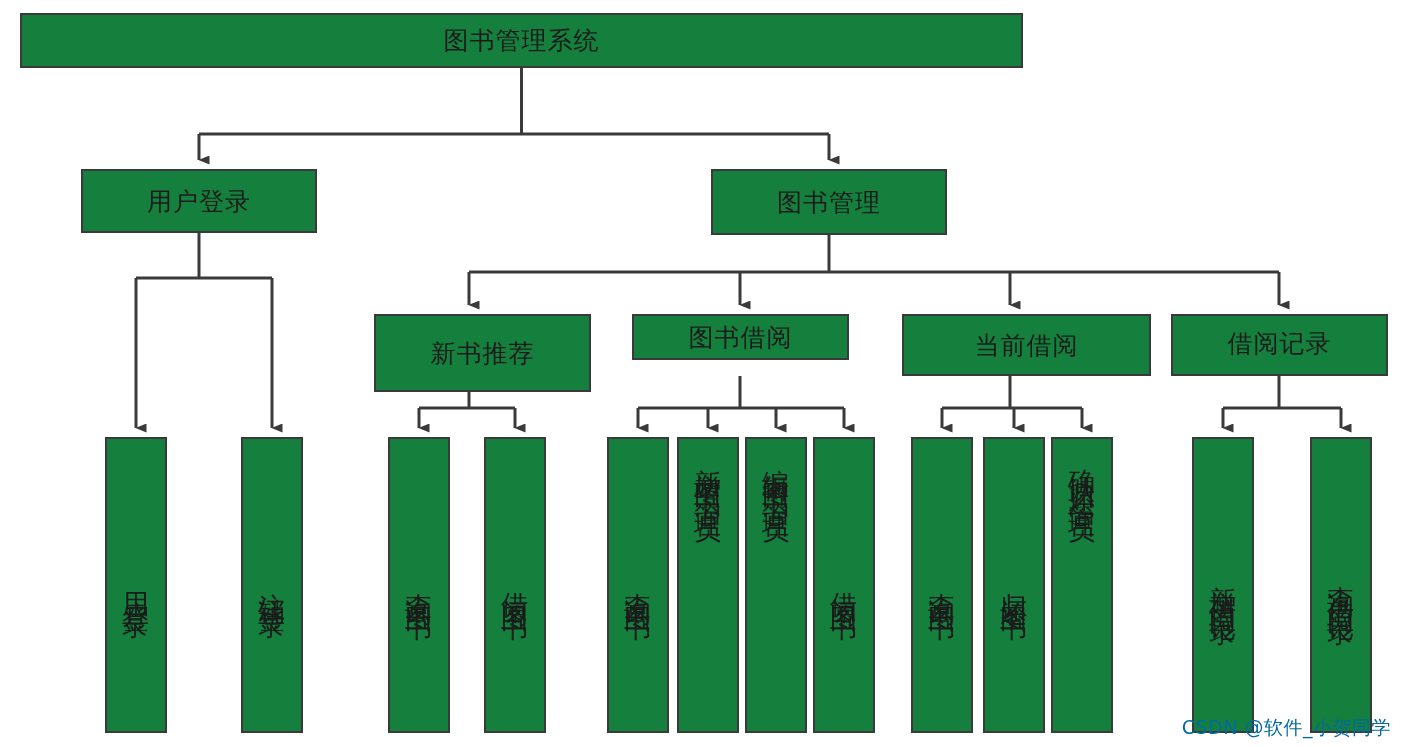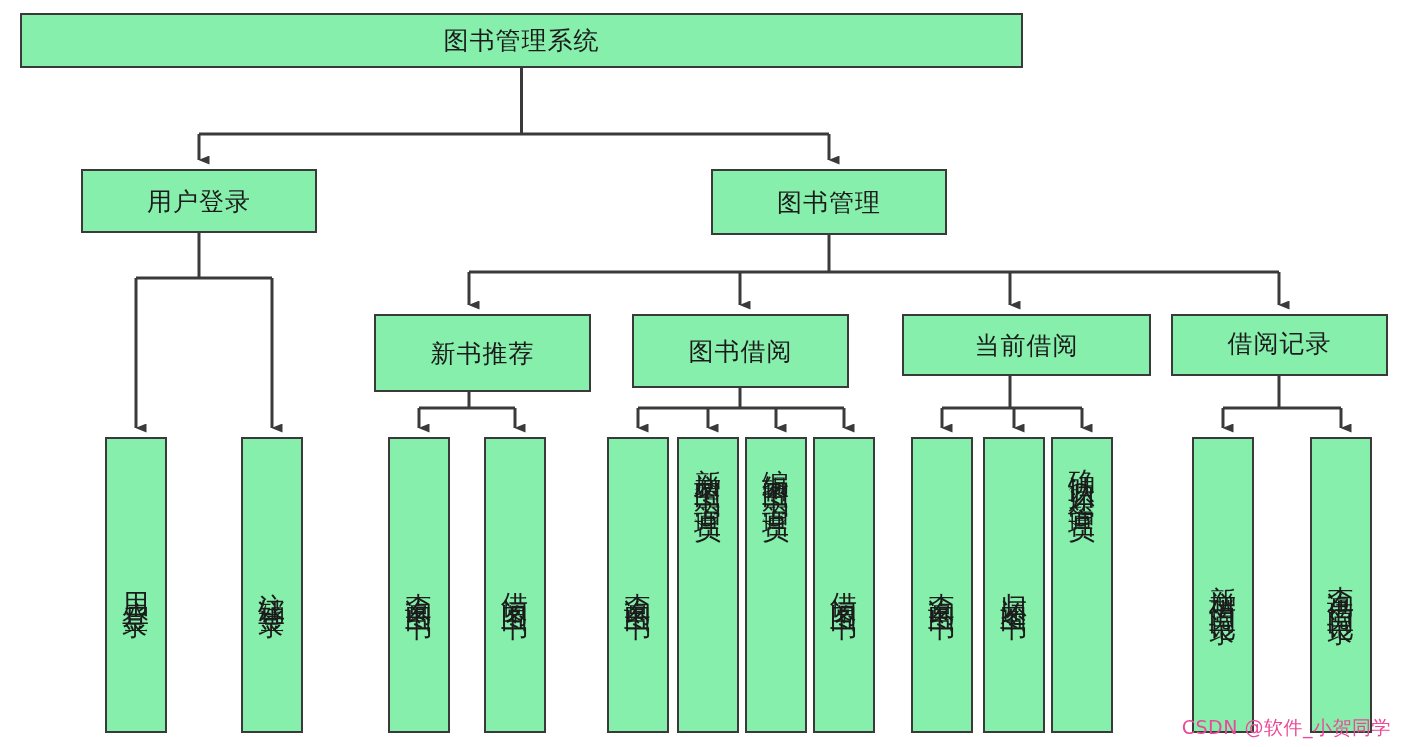--- a/index.html
+++ b/index.html
@@ -22,21 +22,21 @@
   svg.edges {
     position: absolute;
     left: 0;
     top: 0;
     width: 1405px;
     height: 747px;
   }
   .node {
     position: absolute;
     box-sizing: border-box;
-    background: #86efac;
+    background: #15803d;
     border: 2px solid #3a3a3a;
     display: flex;
     align-items: center;
     justify-content: center;
     color: #1b1b1b;
   }
   .node-label {
     line-height: 1.0;
     white-space: pre;
     text-align: center;
@@ -59,21 +59,21 @@
   }
   .leaf-node.centered {
     align-items: center;
     padding-top: 0;
   }
   .watermark {
     position: absolute;
     right: 14px;
     bottom: 6px;
     font-size: 19px;
-    color: #ec4899;
+    color: #0369a1;
     letter-spacing: 0.5px;
     white-space: nowrap;
     pointer-events: none;
   }
 </style>
 </head>
 <body>
 
 <div id="diagram-root">
 
@@ -126,21 +126,21 @@
       </div>
       <div class="node h-node level1-node" style="left: 81px; top: 169px; width: 236px; height: 64px;">
         <span class="node-label">用户登录</span>
       </div>
       <div class="node h-node level1-node" style="left: 711px; top: 169px; width: 236px; height: 66px;">
         <span class="node-label">图书管理</span>
       </div>
       <div class="node h-node level2-node" style="left: 374px; top: 314px; width: 217px; height: 78px;">
         <span class="node-label">新书推荐</span>
       </div>
-      <div class="node h-node level2-node" style="left: 632px; top: 314px; width: 217px; height: 74px;">
+      <div class="node h-node level2-node" style="left: 632px; top: 314px; width: 217px; height: 46px;">
         <span class="node-label">图书借阅</span>
       </div>
       <div class="node h-node level2-node" style="left: 902px; top: 314px; width: 249px; height: 62px;">
         <span class="node-label">当前借阅</span>
       </div>
       <div class="node h-node level2-node" style="left: 1171px; top: 314px; width: 217px; height: 62px; font-family: Liberation Mono, monospace;">
         <span class="node-label">借阅记录</span>
       </div>
       <div class="node leaf-node centered" style="left: 105px; top: 437px; width: 62px; height: 296px;">
         <span class="node-label">用户登录</span>

